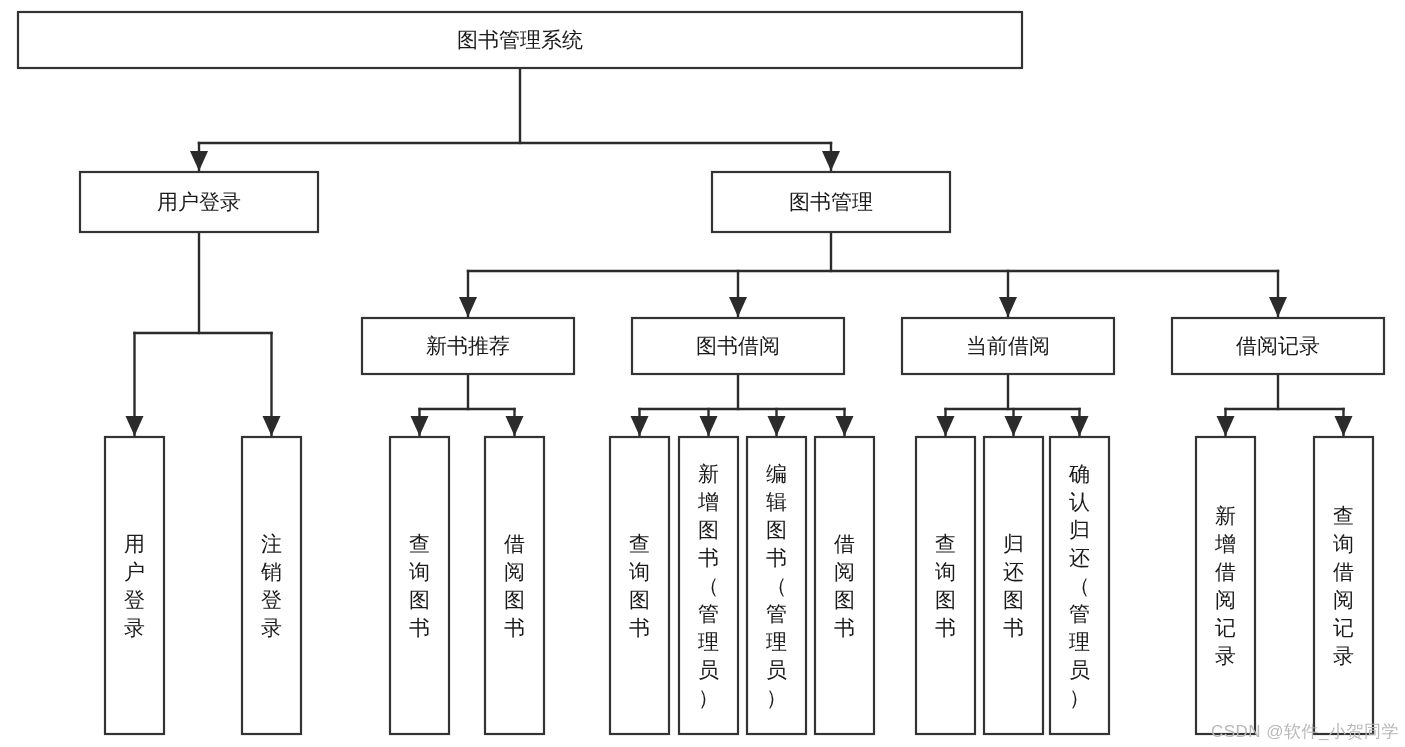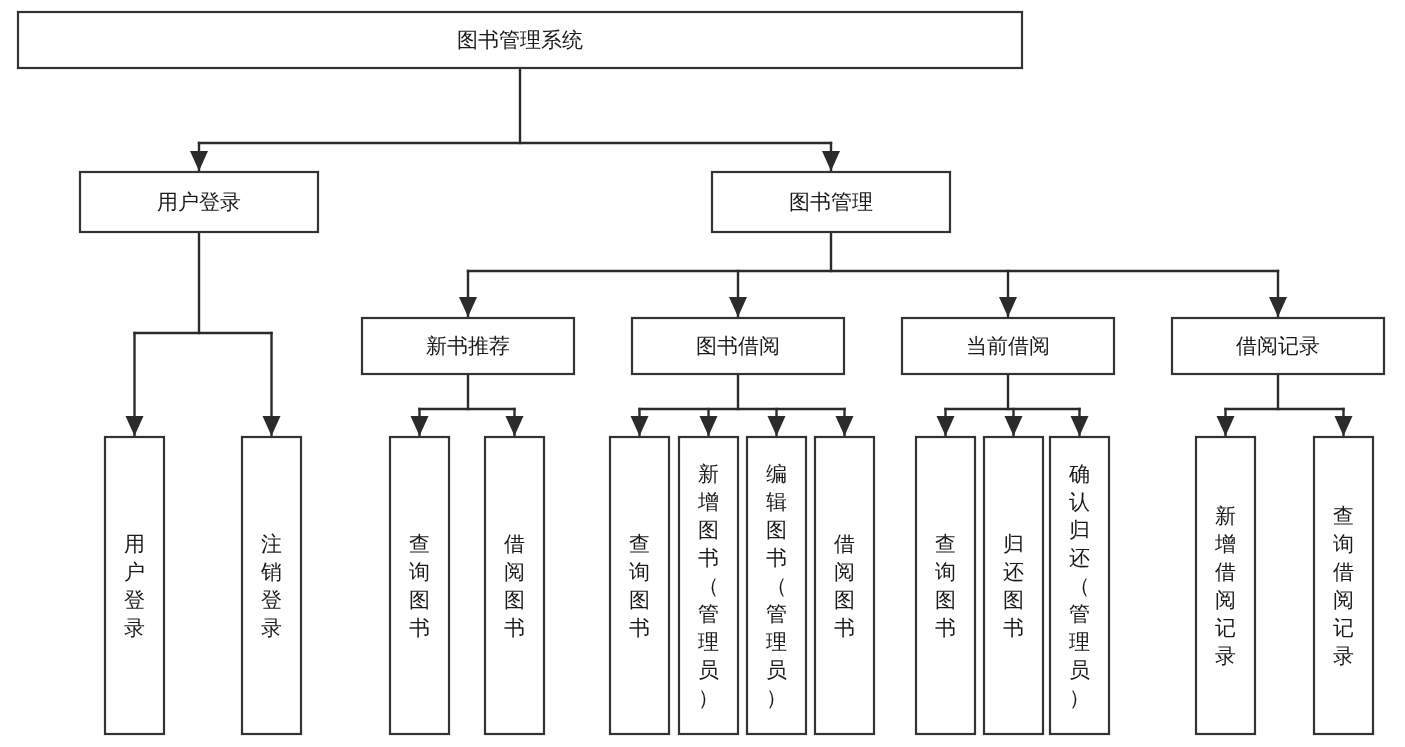--- a/index.html
+++ b/index.html
@@ -199,13 +199,14 @@
         <g>
           <rect x="1196" y="437" width="59" height="297" class="node-box"></rect>
           <text x="1225.5" y="523.34" class="node-label-v"><tspan x="1225.5" dy="0">新</tspan><tspan x="1225.5" dy="28">增</tspan><tspan x="1225.5" dy="28">借</tspan><tspan x="1225.5" dy="28">阅</tspan><tspan x="1225.5" dy="28">记</tspan><tspan x="1225.5" dy="28">录</tspan></text>
         </g>
         <g>
           <rect x="1314" y="437" width="59" height="297" class="node-box"></rect>
           <text x="1343.5" y="523.34" class="node-label-v"><tspan x="1343.5" dy="0">查</tspan><tspan x="1343.5" dy="28">询</tspan><tspan x="1343.5" dy="28">借</tspan><tspan x="1343.5" dy="28">阅</tspan><tspan x="1343.5" dy="28">记</tspan><tspan x="1343.5" dy="28">录</tspan></text>
         </g>
       </g>
   </svg>
+  <div class="watermark">CSDN @软件_小贺同学</div>
 </div>
 
 </body></html>

